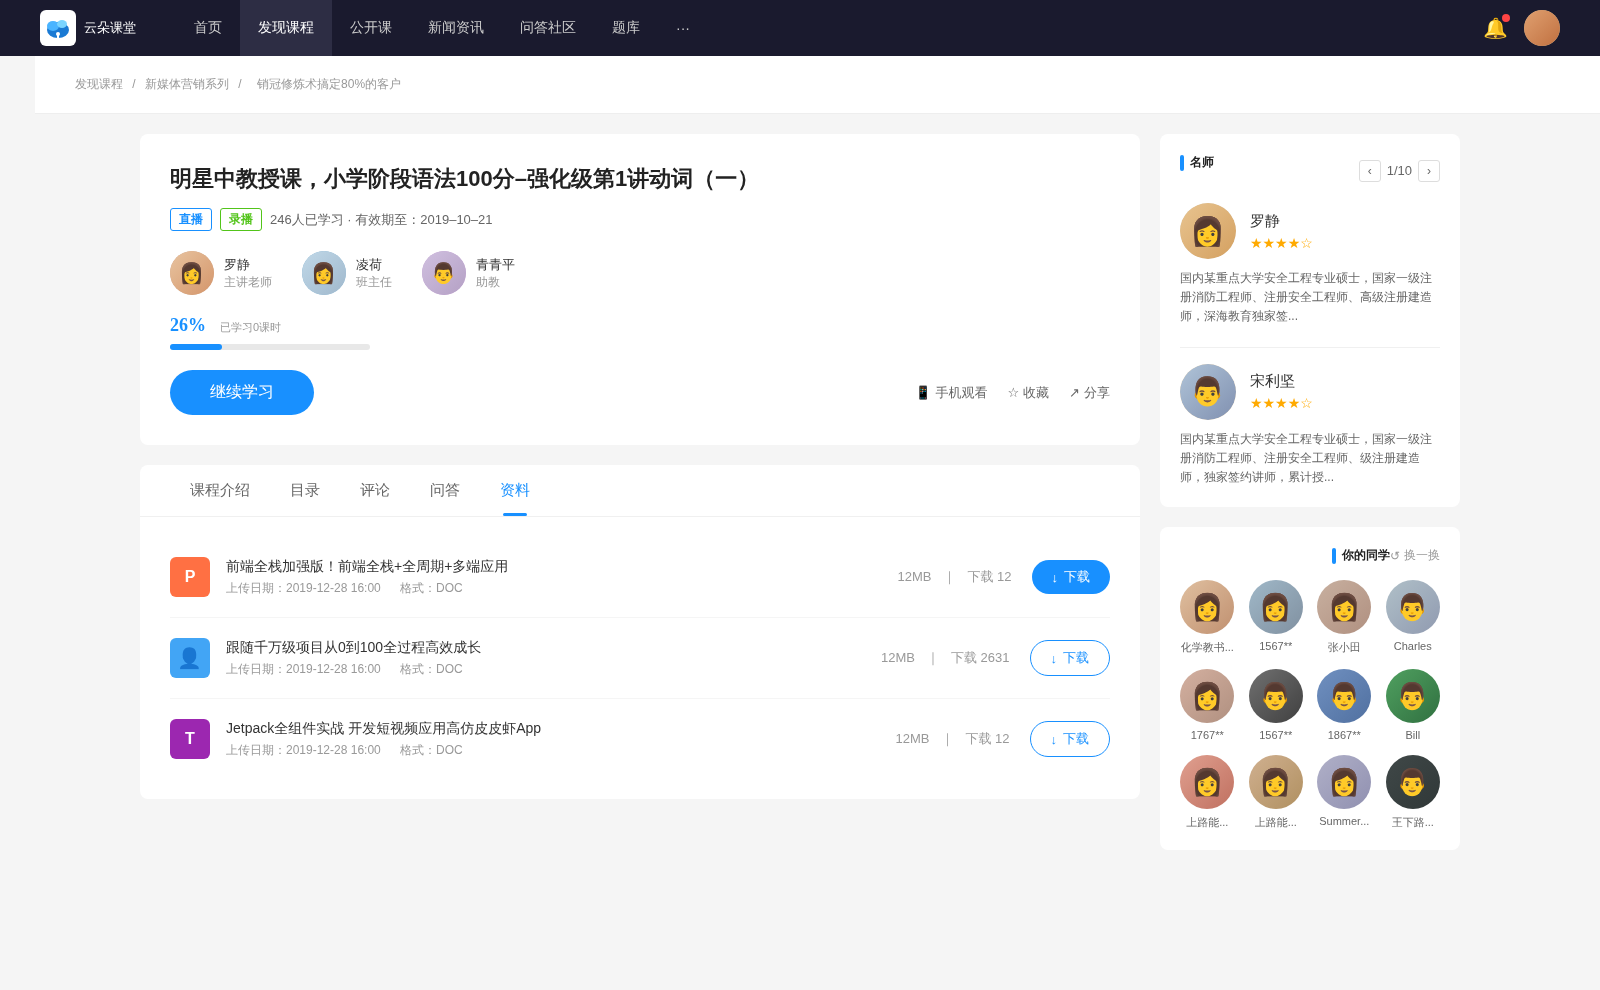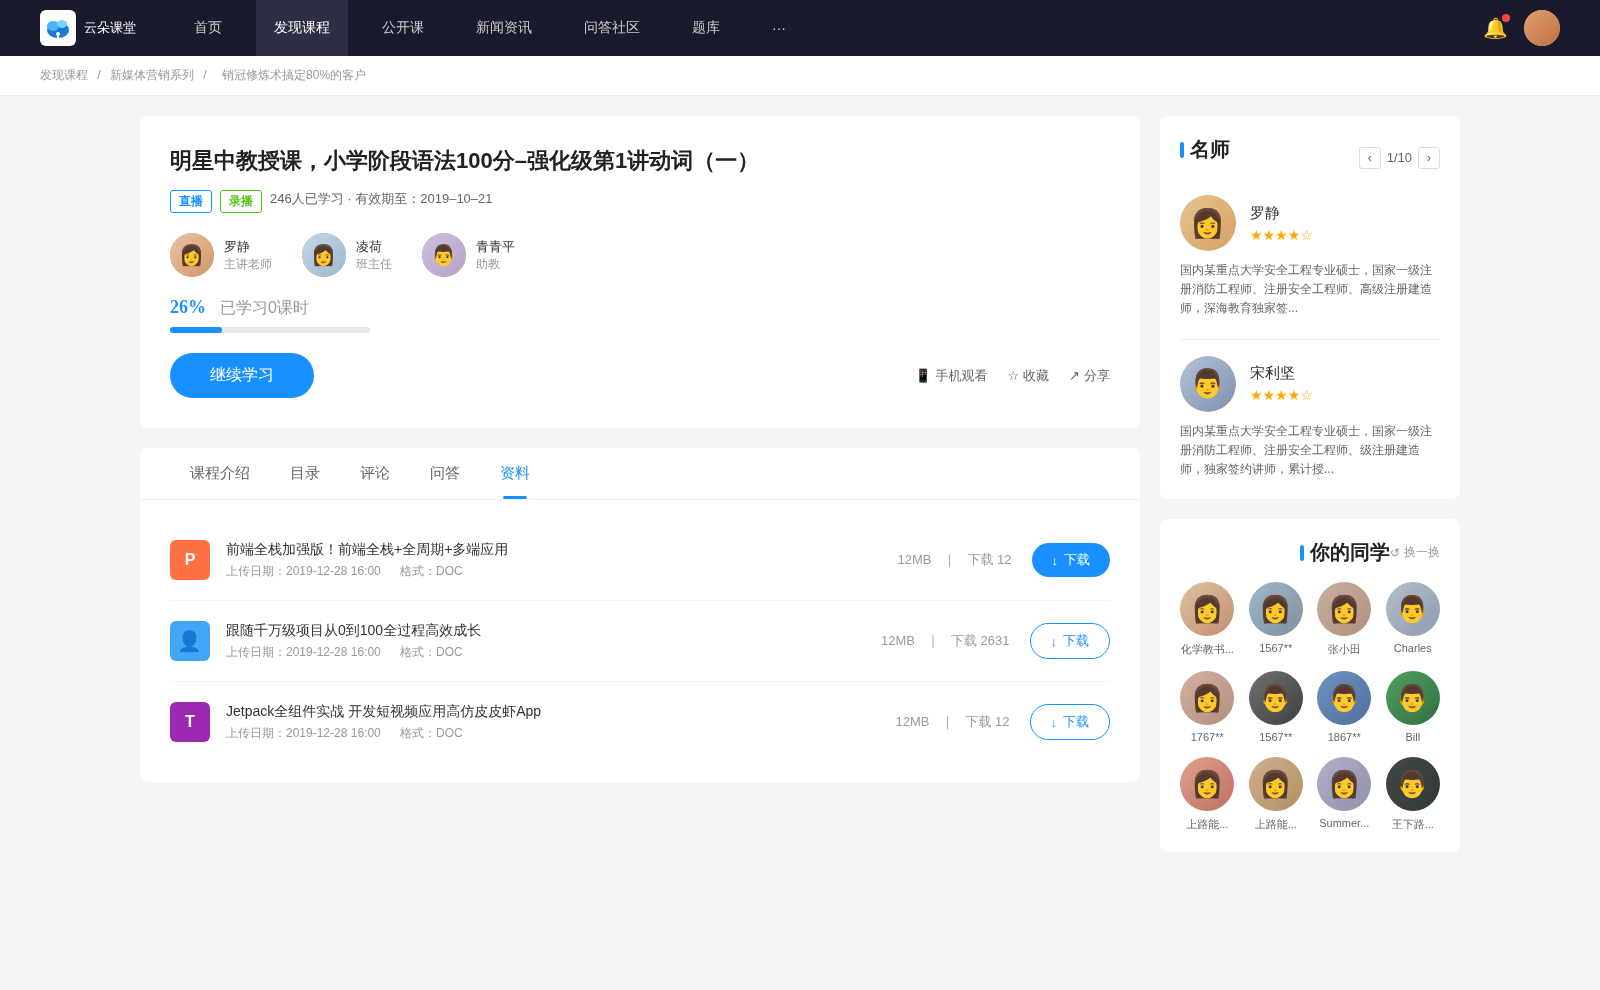--- a/index.html
+++ b/index.html
@@ -3,53 +3,53 @@
   <meta charset="utf-8">
   <style>
     * { box-sizing: border-box; margin: 0; padding: 0; }
     body { font-family: -apple-system, BlinkMacSystemFont, 'PingFang SC', 'Microsoft YaHei', sans-serif; background: #f5f5f5; font-size: 14px; color: #333; }
 
     
     .nav { background: #1a1a2e; height: 56px; display: flex; align-items: center; padding: 0 40px; }
     .nav-logo { display: flex; align-items: center; gap: 8px; margin-right: 40px; }
     .nav-logo-icon { width: 36px; height: 36px; background: #fff; border-radius: 6px; display: flex; align-items: center; justify-content: center; font-size: 10px; font-weight: bold; color: #1a7ad4; }
     .nav-logo-text { color: #fff; font-size: 13px; }
-    .nav-items { display: flex; gap: 16px; flex: 1; }
+    .nav-items { display: flex; gap: 0; flex: 1; }
     .nav-item { color: #ccc; padding: 0 18px; height: 56px; display: flex; align-items: center; cursor: pointer; font-size: 14px; transition: background 0.2s; }
     .nav-item.active { background: #2d2d44; color: #fff; }
     .nav-right { display: flex; align-items: center; gap: 16px; margin-left: auto; }
     .nav-bell { color: #ccc; font-size: 20px; cursor: pointer; position: relative; }
     .nav-bell-dot { width: 8px; height: 8px; background: #ff4444; border-radius: 50%; position: absolute; top: -2px; right: -2px; }
     .nav-avatar { width: 36px; height: 36px; border-radius: 50%; background: #c8a882; overflow: hidden; cursor: pointer; display: flex; align-items: center; justify-content: center; }
 
     
-    .breadcrumb { background: #fff; padding: 11px 40px; font-size: 12px; color: #999; border-bottom: 1px solid #eee; }
+    .breadcrumb { background: #fff; padding: 20px 40px; font-size: 12px; color: #999; border-bottom: 1px solid #eee; margin-left: 35px; }
     .breadcrumb a { color: #999; text-decoration: none; }
     .breadcrumb span { margin: 0 6px; }
 
     
     .main-layout { max-width: 1400px; margin: 0 auto; padding: 20px 40px; display: grid; grid-template-columns: 1fr 300px; gap: 20px; }
 
     
     .course-card { background: #fff; border-radius: 8px; padding: 30px; }
     .course-title { font-size: 22px; font-weight: bold; color: #222; margin-bottom: 14px; }
-    .course-tags { display: flex; gap: 8px; margin-bottom: 16px; }
+    .course-tags { display: flex; align-items: center; gap: 8px; margin-bottom: 16px; }
     .tag { padding: 2px 8px; border-radius: 3px; font-size: 12px; font-weight: bold; border: 1px solid; }
     .tag-live { color: #1890ff; border-color: #1890ff; }
     .tag-record { color: #52c41a; border-color: #52c41a; }
     .course-meta { color: #666; font-size: 13px; }
     .teachers { display: flex; gap: 30px; margin: 20px 0; }
     .teacher { display: flex; align-items: center; gap: 10px; }
     .teacher-avatar { width: 44px; height: 44px; border-radius: 50%; background: #e0d0b8; overflow: hidden; display: flex; align-items: center; justify-content: center; font-size: 10px; color: #888; }
     .teacher-info { font-size: 13px; }
     .teacher-name { font-weight: 500; color: #333; }
     .teacher-role { color: #999; font-size: 12px; }
     .progress-section { margin: 20px 0; }
     .progress-label { color: #1890ff; font-size: 18px; font-weight: bold; margin-bottom: 4px; font-family: Liberation Serif, serif; }
-    .progress-sub { color: #999; font-size: 16px; display: inline; margin-left: 10px; }
+    .progress-sub { color: #999; font-size: 11px; display: inline; margin-left: 10px; }
     .progress-bar-bg { width: 200px; height: 6px; background: #e8e8e8; border-radius: 3px; margin-top: 8px; }
     .progress-bar-fill { height: 100%; background: #1890ff; border-radius: 3px; }
     .course-actions { display: flex; align-items: center; gap: 20px; margin-top: 20px; }
     .btn-primary { background: #1890ff; color: #fff; border: none; border-radius: 25px; padding: 12px 40px; font-size: 16px; cursor: pointer; font-weight: 500; }
     .action-links { margin-left: auto; display: flex; gap: 20px; }
     .action-link { color: #666; font-size: 13px; cursor: pointer; display: flex; align-items: center; gap: 4px; }
 
     
     .tabs-section { background: #fff; border-radius: 8px; margin-top: 20px; }
     .tabs-header { display: flex; padding: 0 30px; border-bottom: 1px solid #f0f0f0; }
@@ -69,21 +69,21 @@
     .resource-title { font-size: 14px; font-weight: 500; color: #333; margin-bottom: 4px; }
     .resource-meta { font-size: 12px; color: #999; }
     .resource-stats { color: #999; font-size: 13px; margin: 0 16px; white-space: nowrap; }
     .resource-stats span { margin: 0 4px; }
     .btn-download { border: 1px solid #1890ff; color: #1890ff; background: #fff; border-radius: 20px; padding: 8px 20px; cursor: pointer; font-size: 13px; display: flex; align-items: center; gap: 6px; }
     .btn-download-filled { background: #1890ff; color: #fff; border: none; border-radius: 20px; padding: 8px 20px; cursor: pointer; font-size: 13px; display: flex; align-items: center; gap: 6px; }
 
     
     .sidebar { display: flex; flex-direction: column; gap: 20px; }
     .sidebar-card { background: #fff; border-radius: 8px; padding: 20px; }
-    .sidebar-card-title { font-size: 20px; font-weight: bold; color: #222; margin-bottom: 16px; display: flex; align-items: center; gap: 6px; }
+    .sidebar-card-title { font-size: 12px; font-weight: bold; color: #222; margin-bottom: 16px; display: flex; align-items: center; gap: 6px; }
     .sidebar-card-title::before { content: ''; display: inline-block; width: 4px; height: 16px; background: #1890ff; border-radius: 2px; }
     .sidebar-card-header { display: flex; align-items: center; justify-content: space-between; margin-bottom: 16px; }
     .sidebar-pagination { display: flex; align-items: center; gap: 6px; font-size: 13px; color: #666; }
     .page-btn { width: 22px; height: 22px; border: 1px solid #ddd; border-radius: 3px; display: flex; align-items: center; justify-content: center; cursor: pointer; font-size: 12px; }
 
     
     .teacher-profile { margin-bottom: 20px; }
     .teacher-profile-header { display: flex; align-items: center; gap: 14px; margin-bottom: 10px; }
     .teacher-profile-avatar { width: 56px; height: 56px; border-radius: 50%; background: #e0d0b8; overflow: hidden; display: flex; align-items: center; justify-content: center; flex-shrink: 0; }
     .teacher-profile-name { font-size: 15px; font-weight: 500; margin-bottom: 4px; }

